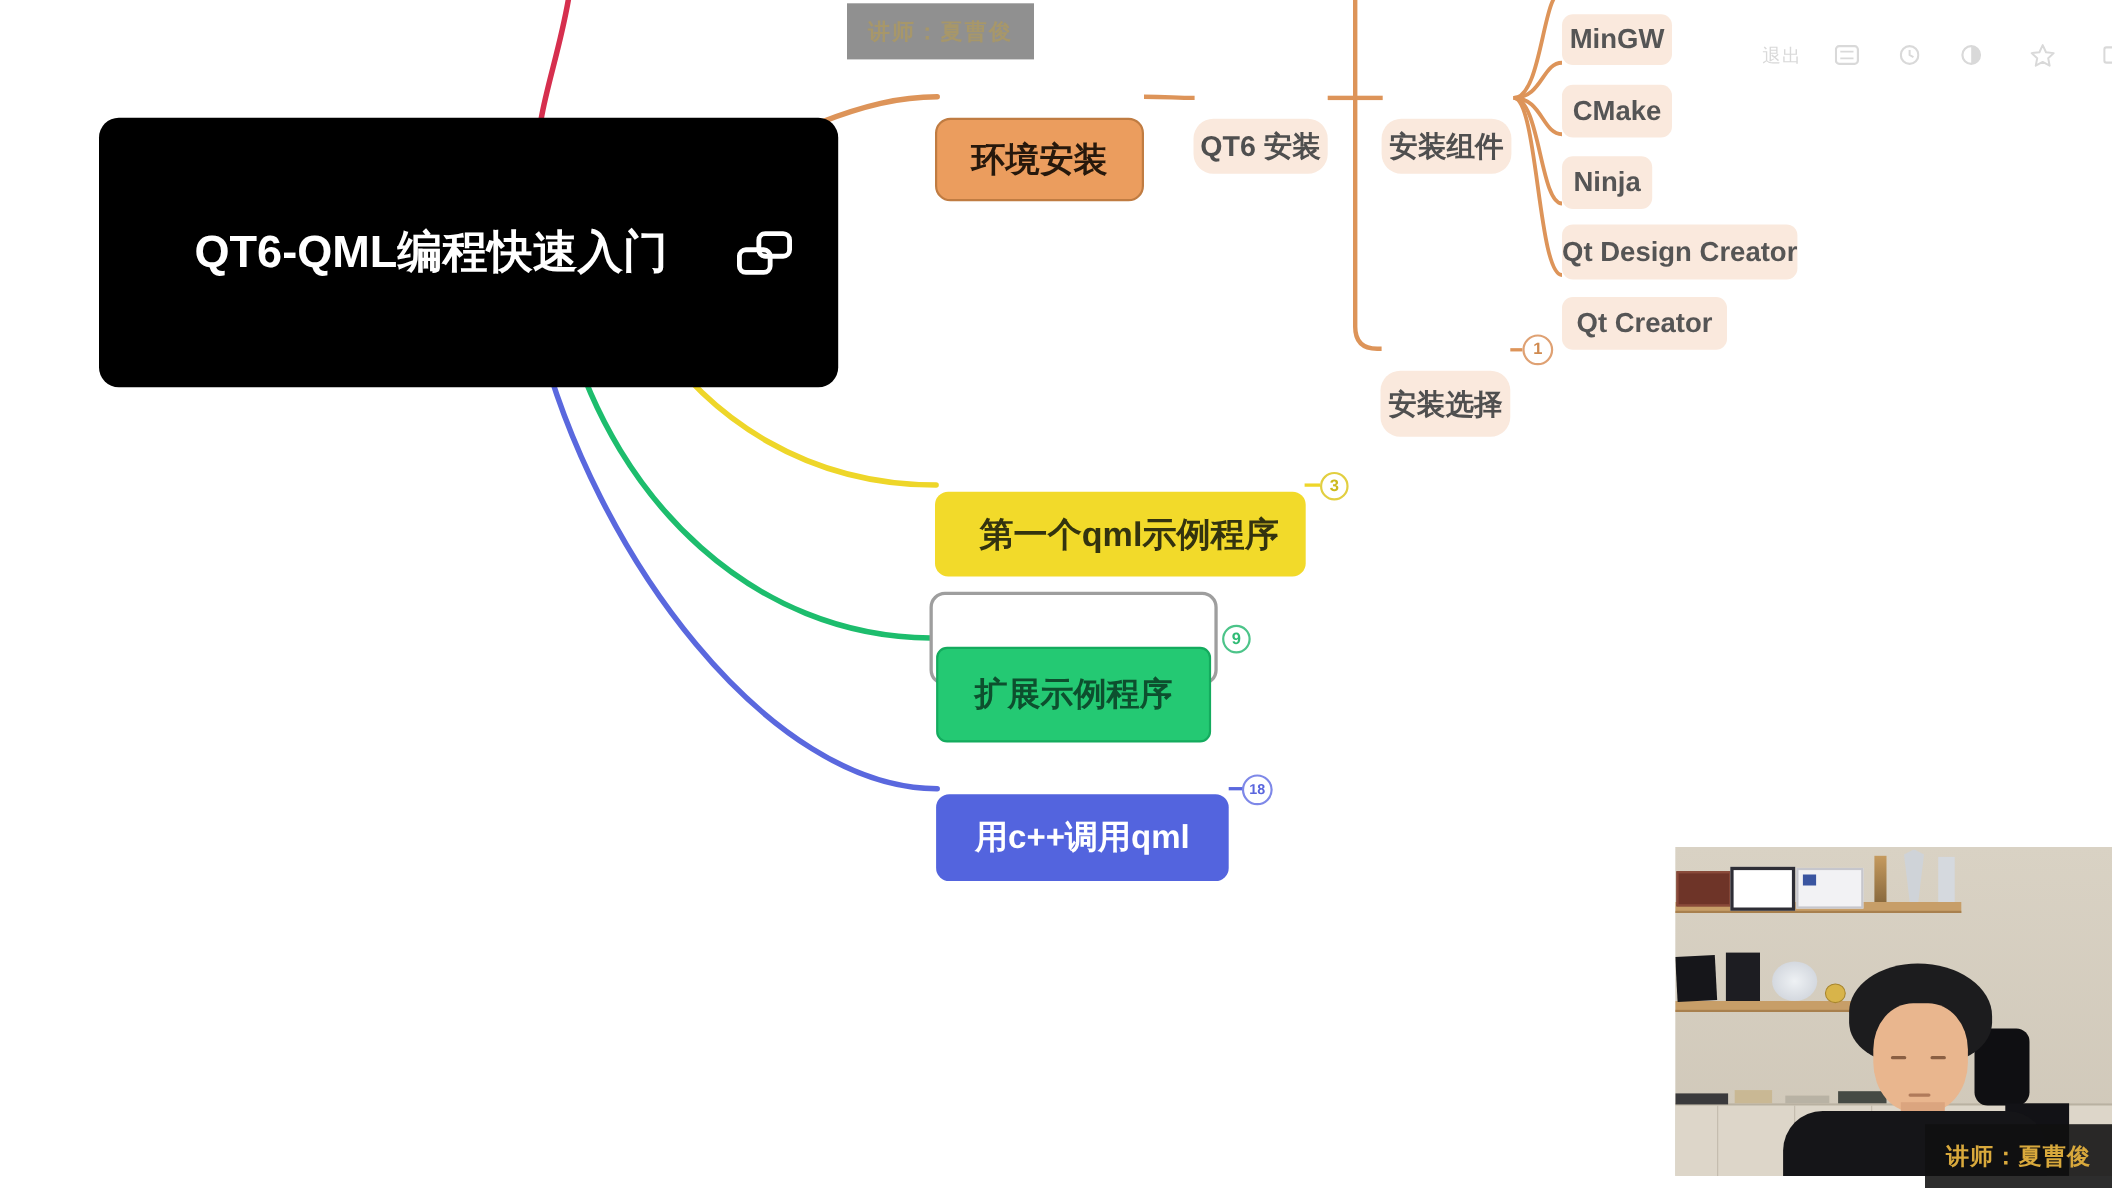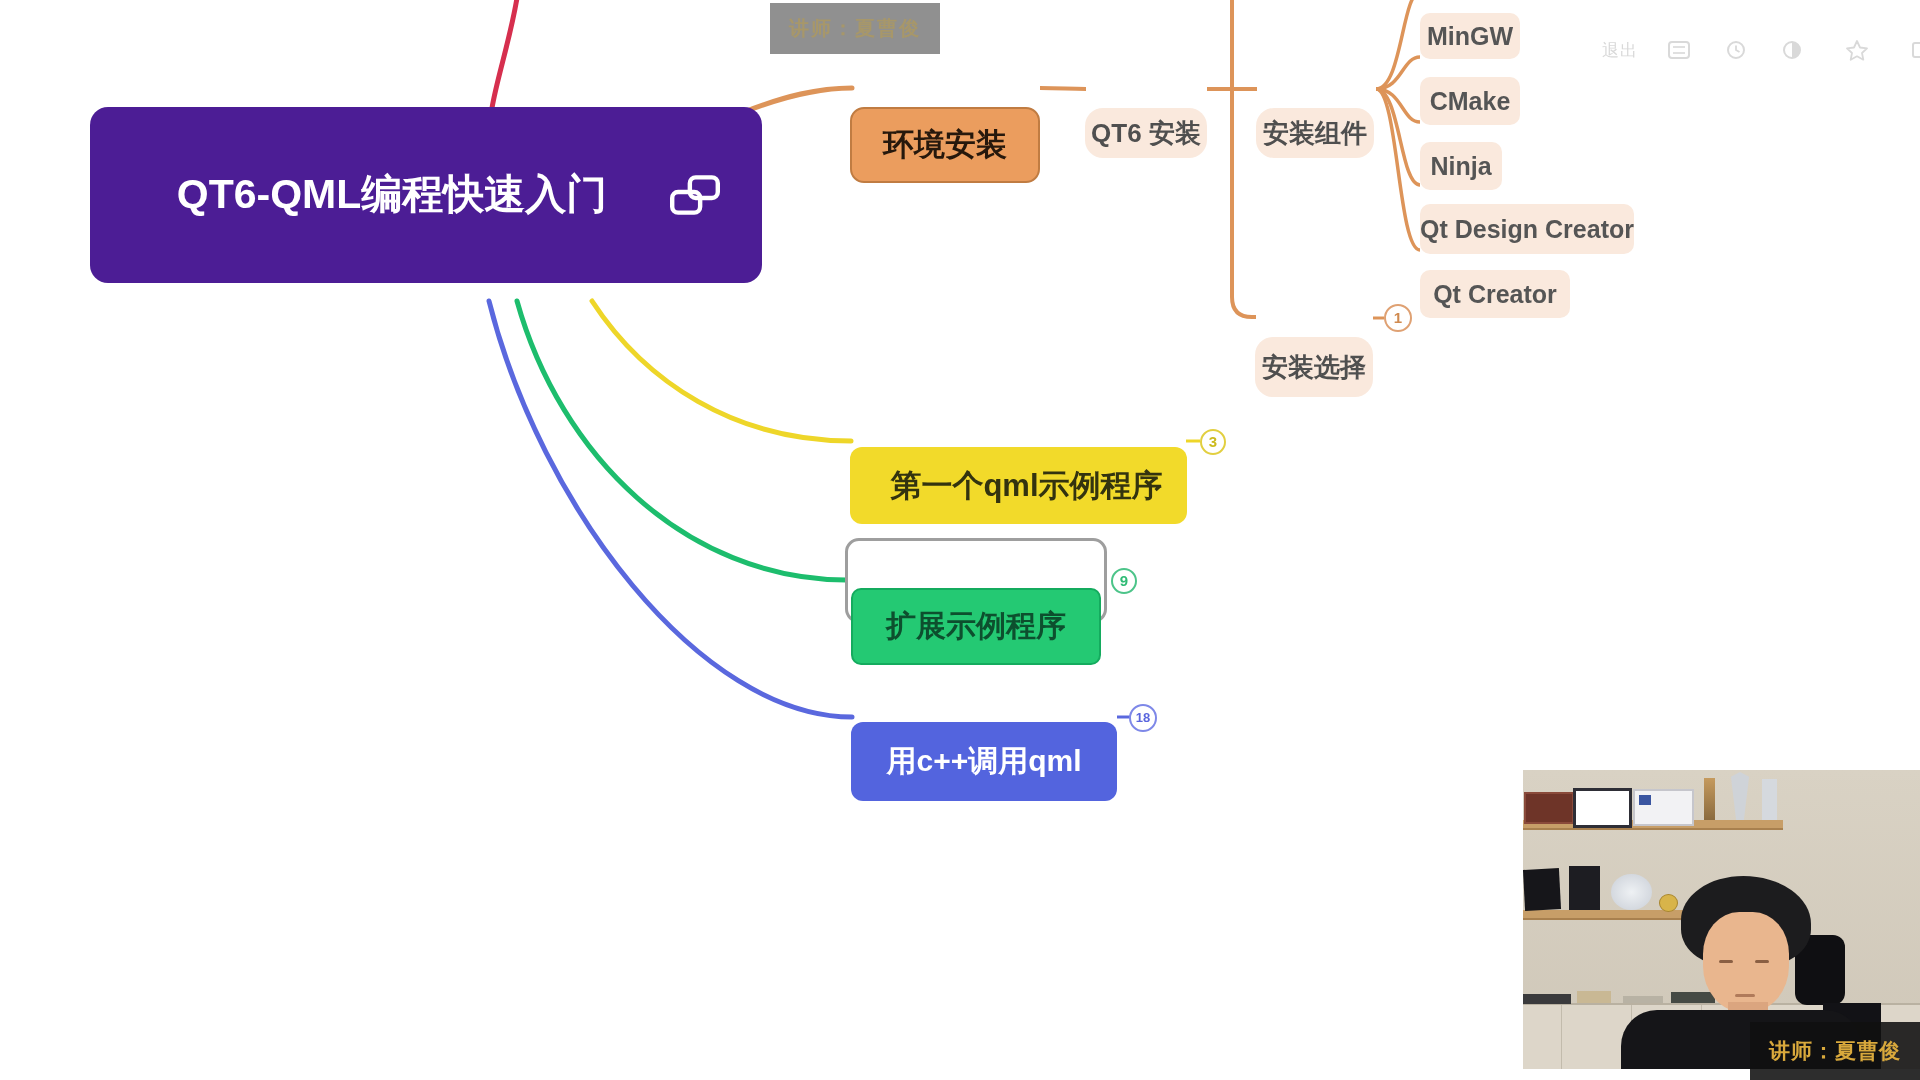--- a/index.html
+++ b/index.html
@@ -1,33 +1,33 @@
 <!DOCTYPE html>
 <html><head>
 <meta charset="utf-8">
 <style>
   html,body{margin:0;padding:0;background:#ffffff;}
   .stage{position:relative;width:1920px;height:1080px;background:#ffffff;overflow:hidden;
          font-family:"Liberation Sans", sans-serif;}
   svg.links{position:absolute;left:0;top:0;pointer-events:none;}
   .mm-node{position:absolute;display:flex;align-items:center;justify-content:center;
            font-weight:700;box-sizing:border-box;white-space:nowrap;margin-top:44px;}
-  .root-node{left:90px;top:107px;width:672px;height:176px;background:#4c1d95;border-radius:18px;
+  .root-node{left:90px;top:107px;width:672px;height:245px;background:#000000;border-radius:18px;
              color:#ffffff;display:flex;align-items:center;justify-content:center;gap:18px;
              position:absolute;z-index:3;}
   .root-title{width:520px;font-size:41px;font-weight:700;line-height:1.35;text-align:center;}
   .node-env{left:850px;top:63px;width:190px;height:76px;background:#eb9d5e;border:2px solid #c07c42;
             border-radius:14px;font-size:31px;color:#26180c;z-index:2;}
   .node-peach{background:#fae9dd;border-radius:18px;font-size:26px;color:#4f4f4f;font-weight:600;z-index:2;}
   .node-leaf{background:#fae9dd;border-radius:10px;font-size:25px;color:#555555;font-weight:600;z-index:2;}
   .node-yellow{left:850px;top:403px;width:337px;height:77px;background:#f2da2a;border-radius:12px;
                font-size:31px;color:#33330f;z-index:2;padding-left:16px;}
   .sel-ring{position:absolute;left:845px;top:538px;width:262px;height:85px;border:3px solid #9e9e9e;
             border-radius:14px;background:#ffffff;box-sizing:border-box;z-index:2;}
-  .node-green{left:851px;top:544px;width:250px;height:77px;background:#24c973;border:2px solid #14ab5e;
+  .node-green{left:851px;top:544px;width:250px;height:87px;background:#24c973;border:2px solid #14ab5e;
               border-radius:10px;font-size:30px;color:#0d4f2e;z-index:3;}
   .node-blue{left:851px;top:678px;width:266px;height:79px;background:#5364de;border-radius:12px;
              font-size:30px;color:#ffffff;z-index:2;}
   .badge{position:absolute;background:#ffffff;border-radius:50%;text-align:center;font-weight:700;
          box-sizing:border-box;z-index:3;}
   .watermark{position:absolute;left:770px;top:3px;width:170px;height:51px;background:rgba(138,138,138,0.95);
              display:flex;align-items:center;justify-content:center;z-index:4;}
   .watermark span{color:rgba(186,156,74,0.55);font-size:20px;font-weight:700;letter-spacing:2px;}
   .toolbar{position:absolute;left:0;top:0;width:1920px;height:70px;z-index:4;pointer-events:none;}
   .toolbar *{pointer-events:auto;}

